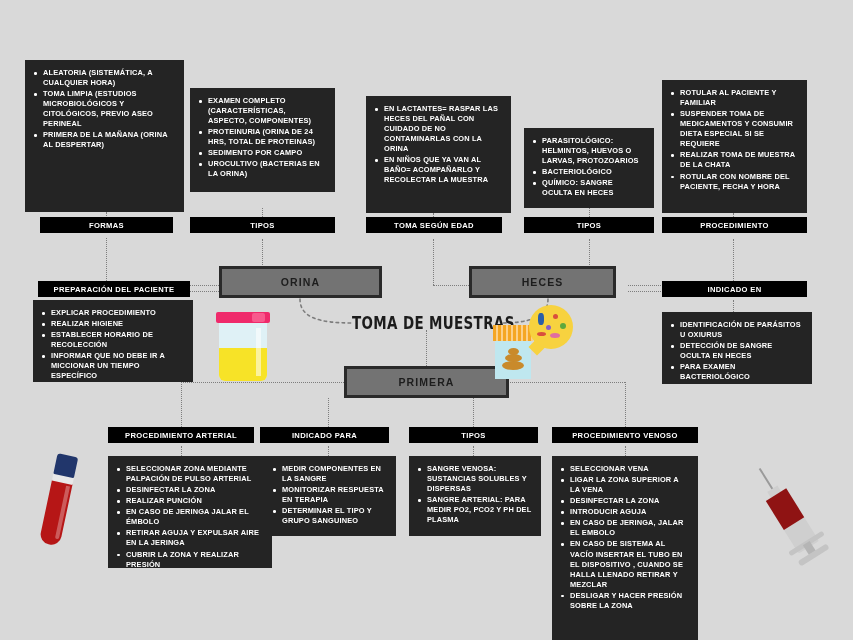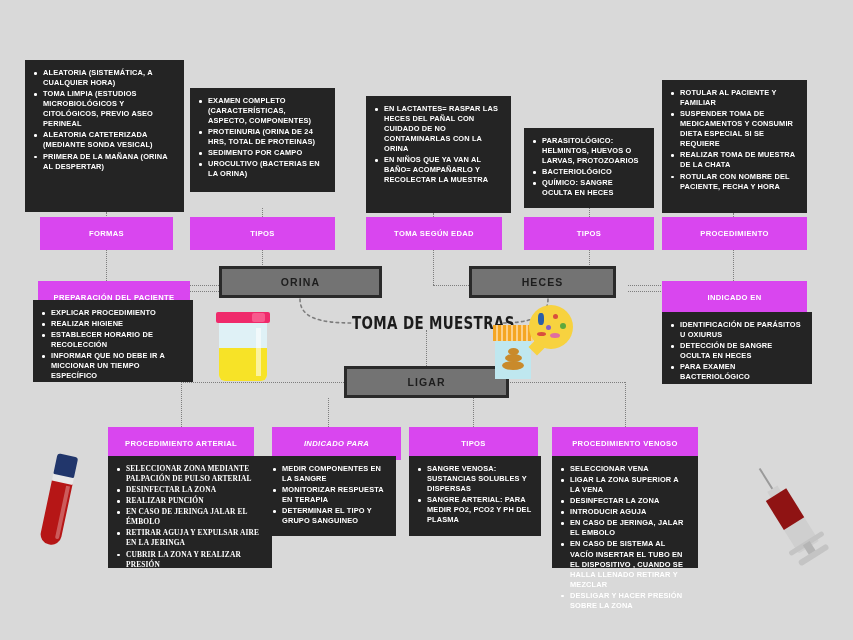--- a/index.html
+++ b/index.html
@@ -37,30 +37,30 @@
     position: absolute;
     left: 2px; top: 4px;
     width: 2.6px; height: 2.6px;
     border-radius: 50%;
     background: #ffffff;
   }
 
   
   .redbar {
     position: absolute;
-    background: #d946ef;
+    background: #000000;
     color: #ffffff;
     font-size: 7.6px;
     font-weight: bold;
     letter-spacing: .35px;
     display: flex;
     align-items: center;
     justify-content: center;
     text-align: center;
-    height: 33px;
+    height: 16px;
   }
 
   
   .mainbox {
     position: absolute;
     background: #737373;
     border: 3px solid #2a2a2a;
     color: #1d1d1d;
     font-size: 10.5px;
     font-weight: bold;
@@ -248,21 +248,20 @@
 
   <div class="vline" style="left:181px; top:446px; height:10px;"></div>
   <div class="vline" style="left:328px; top:446px; height:10px;"></div>
   <div class="vline" style="left:473px; top:446px; height:10px;"></div>
   <div class="vline" style="left:625px; top:446px; height:10px;"></div>
 
   <div class="darkbox" id="box-formas" style="left:25px; top:60px; width:159px; height:152px;">
     <ul>
       <li>ALEATORIA (SISTEMÁTICA, A CUALQUIER HORA)</li>
       <li>TOMA LIMPIA (ESTUDIOS MICROBIOLÓGICOS Y CITOLÓGICOS, PREVIO ASEO PERINEAL</li>
-      <li>ALEATORIA CATETERIZADA (MEDIANTE SONDA VESICAL)</li>
       <li>PRIMERA DE LA MAÑANA (ORINA AL DESPERTAR)</li>
     </ul>
   </div>
 
   <div class="darkbox" id="box-orina-tipos" style="left:190px; top:88px; width:145px; height:104px;">
     <ul>
       <li>EXAMEN COMPLETO (CARACTERÍSTICAS, ASPECTO, COMPONENTES)</li>
       <li>PROTEINURIA (ORINA DE 24 HRS, TOTAL DE PROTEINAS)</li>
       <li>SEDIMENTO POR CAMPO</li>
       <li>UROCULTIVO (BACTERIAS EN LA ORINA)</li>
@@ -299,21 +298,21 @@
   <div class="redbar" style="left:524px; top:217px; width:130px;">TIPOS</div>
   <div class="redbar" style="left:662px; top:217px; width:145px;">PROCEDIMIENTO</div>
 
   <div class="mainbox" style="left:219px; top:266px; width:163px;">
     <span>ORINA</span>
   </div>
   <div class="mainbox" style="left:469px; top:266px; width:147px;">
     <span>HECES</span>
   </div>
   <div class="mainbox" style="left:344px; top:366px; width:165px;">
-    <span>LIGAR</span>
+    <span>PRIMERA</span>
   </div>
 
   <div id="center-title">TOMA DE MUESTRAS</div>
 
   <div class="redbar" style="left:38px; top:281px; width:152px;">PREPARACIÓN DEL PACIENTE</div>
   <div class="redbar" style="left:662px; top:281px; width:145px;">INDICADO EN</div>
 
   <div class="darkbox" id="box-preparacion" style="left:33px; top:300px; width:160px; height:82px;">
     <ul>
       <li>EXPLICAR PROCEDIMIENTO</li>
@@ -325,25 +324,25 @@
 
   <div class="darkbox" id="box-indicado-en" style="left:662px; top:312px; width:150px; height:72px;">
     <ul>
       <li>IDENTIFICACIÓN DE PARÁSITOS U OXIURUS</li>
       <li>DETECCIÓN DE SANGRE OCULTA EN HECES</li>
       <li>PARA EXAMEN BACTERIOLÓGICO</li>
     </ul>
   </div>
 
   <div class="redbar" style="left:108px; top:427px; width:146px;">PROCEDIMIENTO ARTERIAL</div>
-  <div class="redbar" style="left:272px; top:427px; width:129px;font-style:italic;">INDICADO PARA</div>
+  <div class="redbar" style="left:260px; top:427px; width:129px;">INDICADO PARA</div>
   <div class="redbar" style="left:409px; top:427px; width:129px;">TIPOS</div>
   <div class="redbar" style="left:552px; top:427px; width:146px;">PROCEDIMIENTO VENOSO</div>
 
-  <div class="darkbox" id="box-arterial" style="left:108px; top:456px; width:164px; height:112px;font-family:Liberation Serif, serif;">
+  <div class="darkbox" id="box-arterial" style="left:108px; top:456px; width:164px; height:112px;">
     <ul>
       <li>SELECCIONAR ZONA MEDIANTE PALPACIÓN DE PULSO ARTERIAL</li>
       <li>DESINFECTAR LA ZONA</li>
       <li>REALIZAR PUNCIÓN</li>
       <li>EN CASO DE JERINGA JALAR EL ÉMBOLO</li>
       <li>RETIRAR AGUJA Y EXPULSAR AIRE EN LA JERINGA</li>
       <li>CUBRIR LA ZONA Y REALIZAR PRESIÓN</li>
     </ul>
   </div>
 
@@ -355,21 +354,21 @@
     </ul>
   </div>
 
   <div class="darkbox" id="box-sangre-tipos" style="left:409px; top:456px; width:132px; height:80px;">
     <ul>
       <li>SANGRE VENOSA: SUSTANCIAS SOLUBLES Y DISPERSAS</li>
       <li>SANGRE ARTERIAL: PARA MEDIR PO2, PCO2 Y PH DEL PLASMA</li>
     </ul>
   </div>
 
-  <div class="darkbox" id="box-venoso" style="left:552px; top:456px; width:146px; height:112px;">
+  <div class="darkbox" id="box-venoso" style="left:552px; top:456px; width:146px; height:184px;">
     <ul>
       <li>SELECCIONAR VENA</li>
       <li>LIGAR LA ZONA SUPERIOR A LA VENA</li>
       <li>DESINFECTAR LA ZONA</li>
       <li>INTRODUCIR AGUJA</li>
       <li>EN CASO DE JERINGA, JALAR EL EMBOLO</li>
       <li>EN CASO DE SISTEMA AL VACÍO INSERTAR EL TUBO EN EL DISPOSITIVO , CUANDO SE HALLA LLENADO RETIRAR Y MEZCLAR</li>
       <li>DESLIGAR Y HACER PRESIÓN SOBRE LA ZONA</li>
     </ul>
   </div>

